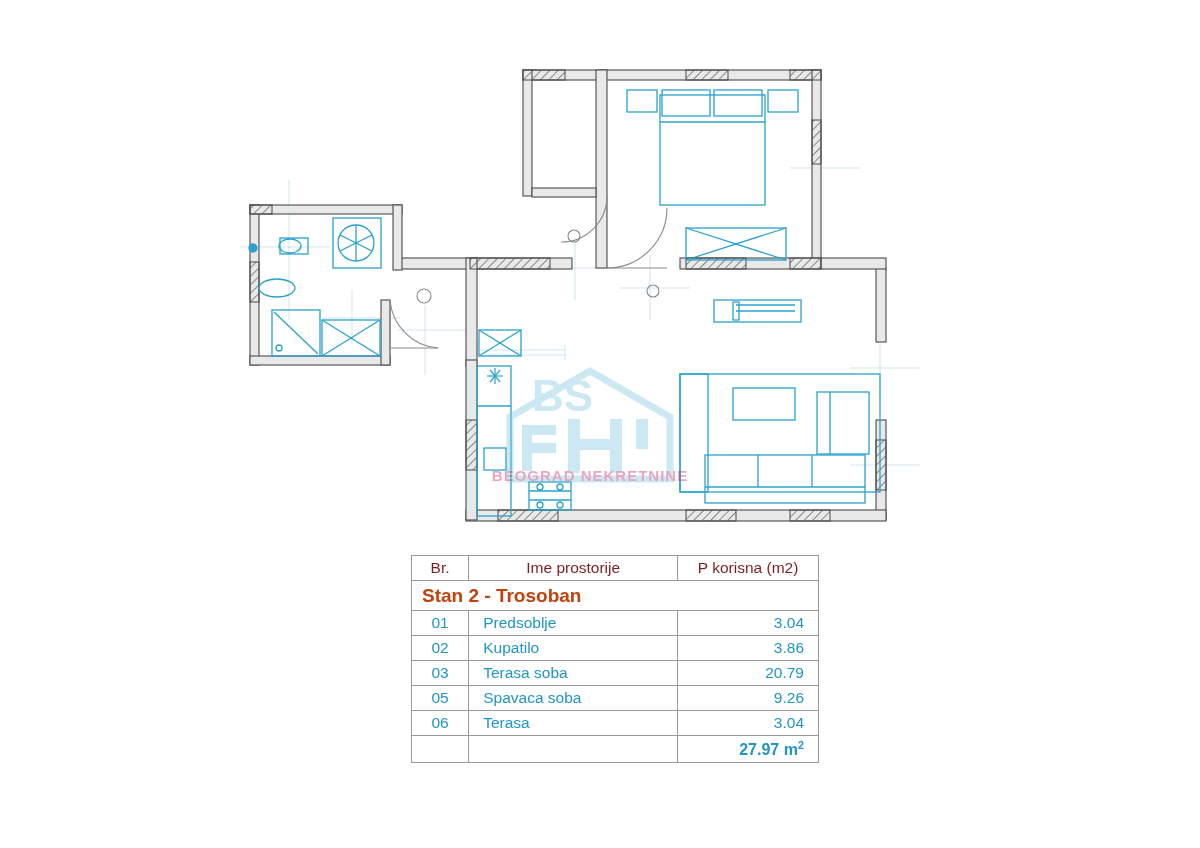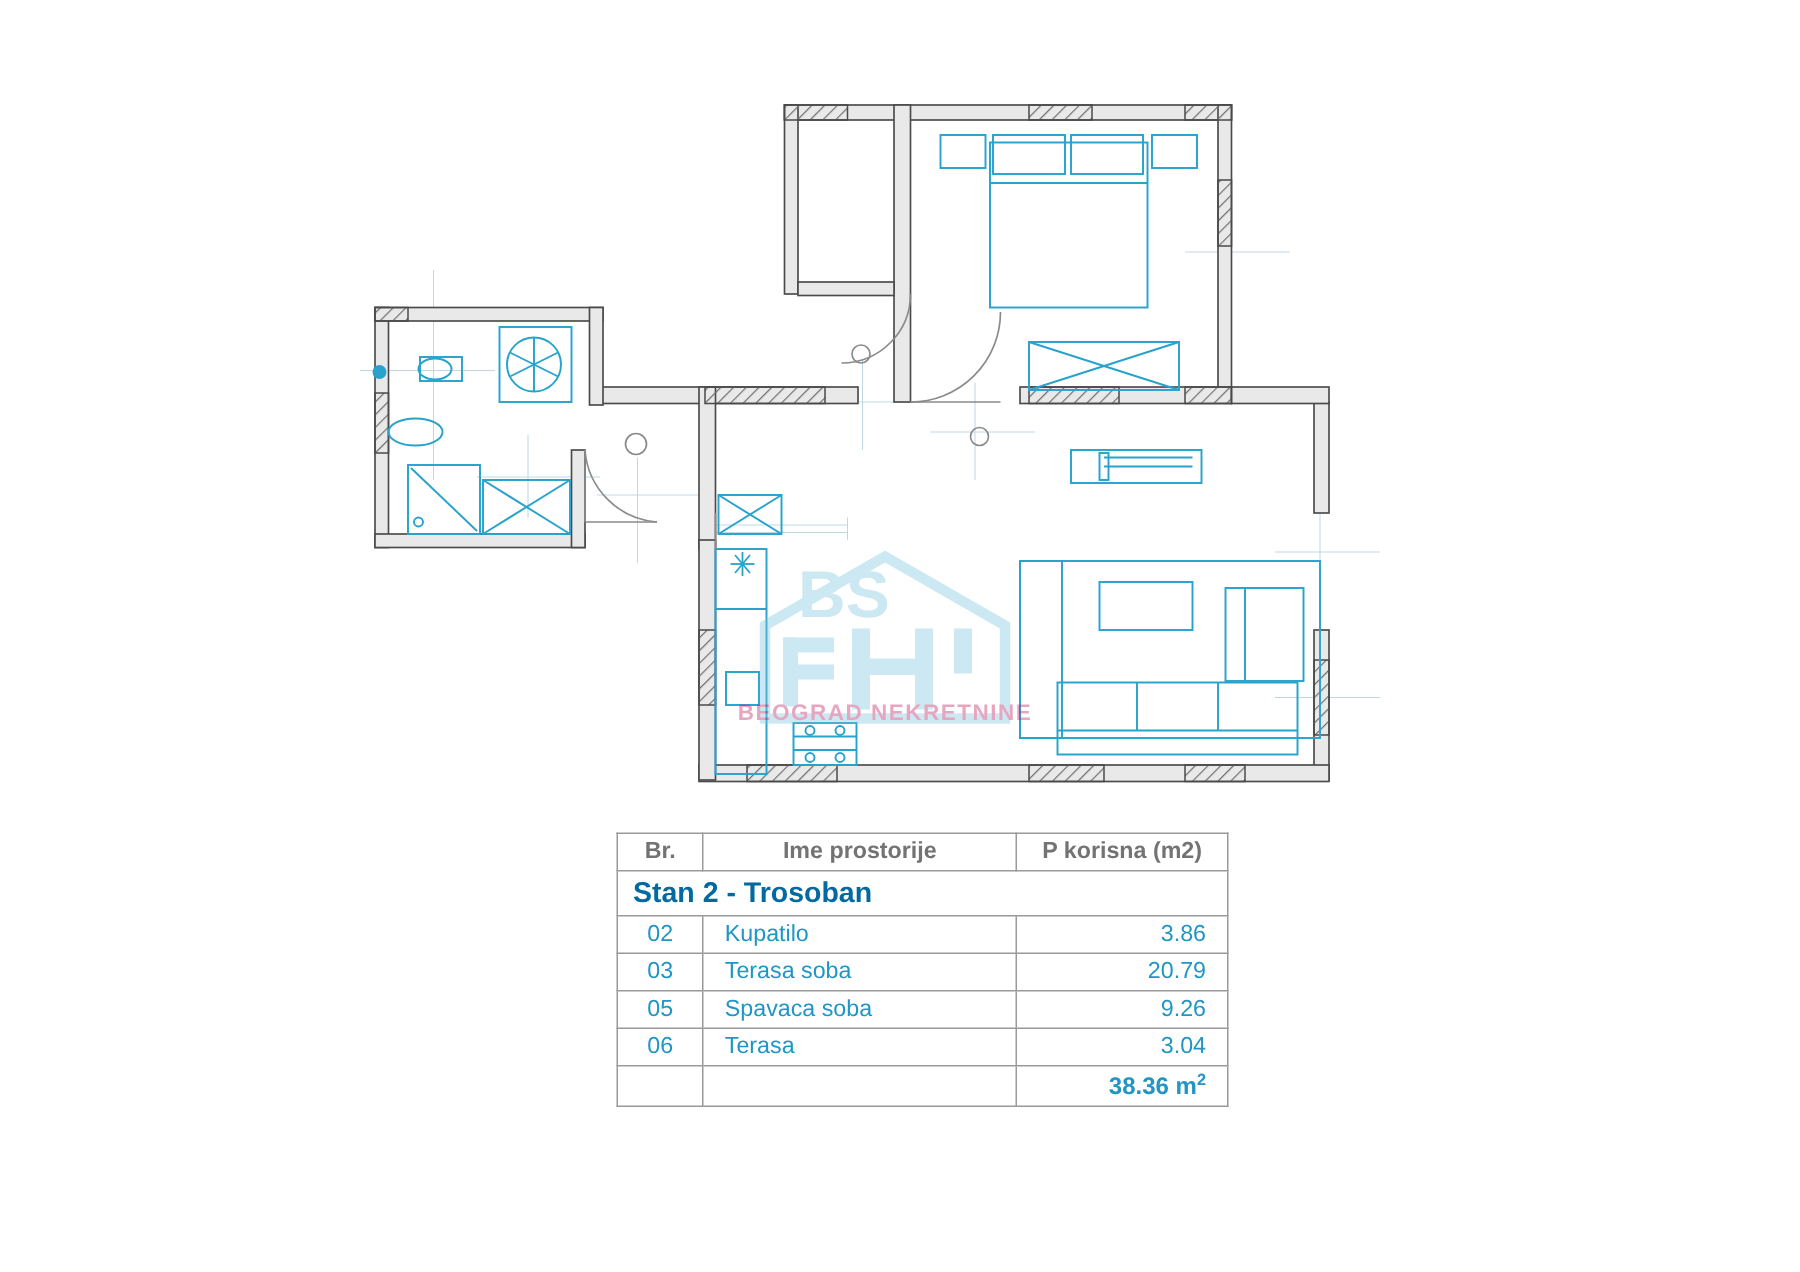--- a/index.html
+++ b/index.html
@@ -73,33 +73,32 @@
     text-align: left;
     padding-left: 14px;
   }
   #room-table .c-area {
     width: 128px;
     text-align: right;
     padding-right: 14px;
   }
   #room-table thead td {
     text-align: center;
-    color: #737373;
-    font-weight: bold;
+    color: #7f1d1d;
   }
   #room-table thead .c-name,
   #room-table thead .c-area {
     text-align: center;
     padding-left: 8px;
     padding-right: 8px;
   }
   #room-table .title-row td {
     font-size: 19px;
     font-weight: bold;
-    color: #0369a1;
+    color: #c2410c;
     padding-left: 10px;
     height: 30px;
   }
   #room-table .total-row .c-num,
   #room-table .total-row .c-name {
     border-right: 1px solid #9a9a9a;
   }
   #room-table .total-row .c-area {
     font-weight: bold;
     font-size: 16px;
@@ -312,20 +311,25 @@
       <td class="c-name">Ime prostorije</td>
       <td class="c-area">P korisna (m2)</td>
     </tr>
   </thead>
   <tbody>
     <tr class="title-row">
       <td colspan="3">Stan 2 - Trosoban</td>
     </tr>
 
     <tr>
+      <td class="c-num">01</td>
+      <td class="c-name">Predsoblje</td>
+      <td class="c-area">3.04</td>
+    </tr>
+    <tr>
       <td class="c-num">02</td>
       <td class="c-name">Kupatilo</td>
       <td class="c-area">3.86</td>
     </tr>
     <tr>
       <td class="c-num">03</td>
       <td class="c-name">Terasa soba</td>
       <td class="c-area">20.79</td>
     </tr>
     <tr>
@@ -335,16 +339,16 @@
     </tr>
     <tr>
       <td class="c-num">06</td>
       <td class="c-name">Terasa</td>
       <td class="c-area">3.04</td>
     </tr>
 
     <tr class="total-row">
       <td class="c-num"></td>
       <td class="c-name"></td>
-      <td class="c-area"><span>38.36 m</span><sup>2</sup></td>
+      <td class="c-area"><span>27.97 m</span><sup>2</sup></td>
     </tr>
   </tbody>
 </table>
 
 </body></html>

